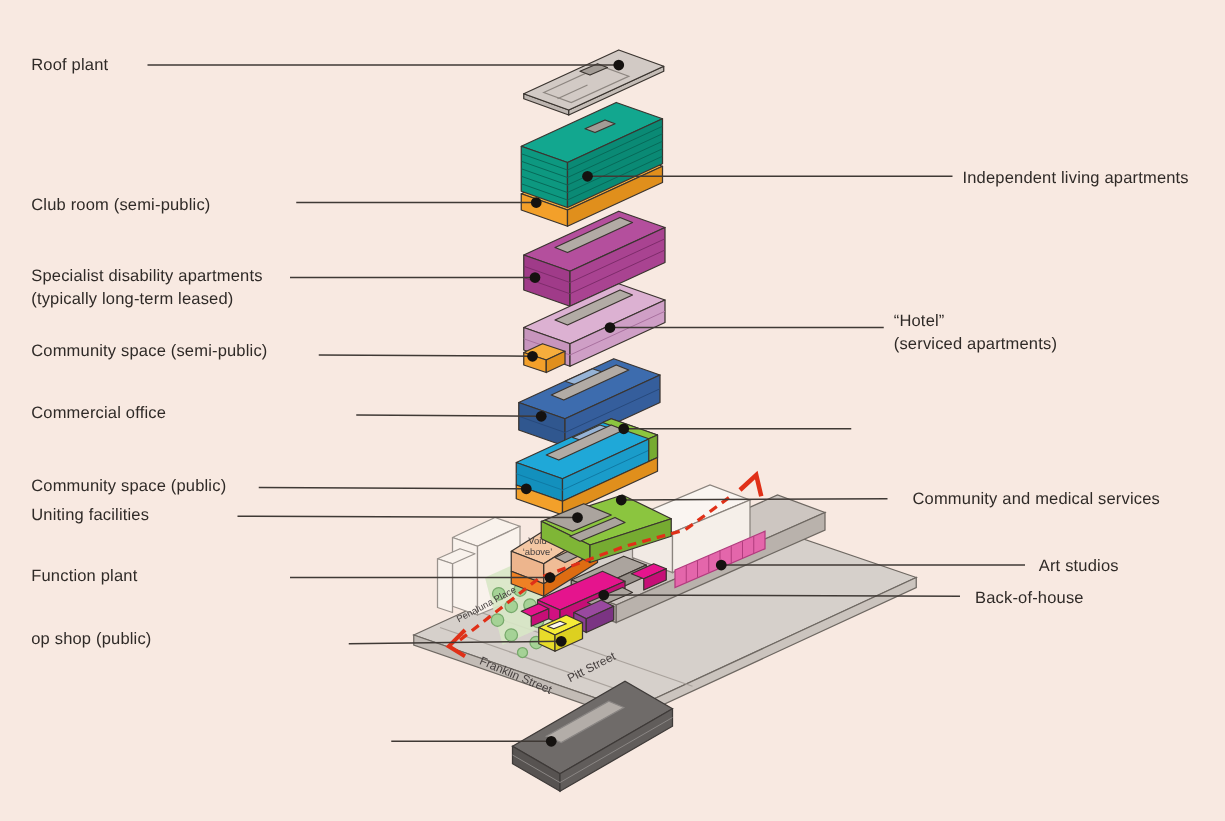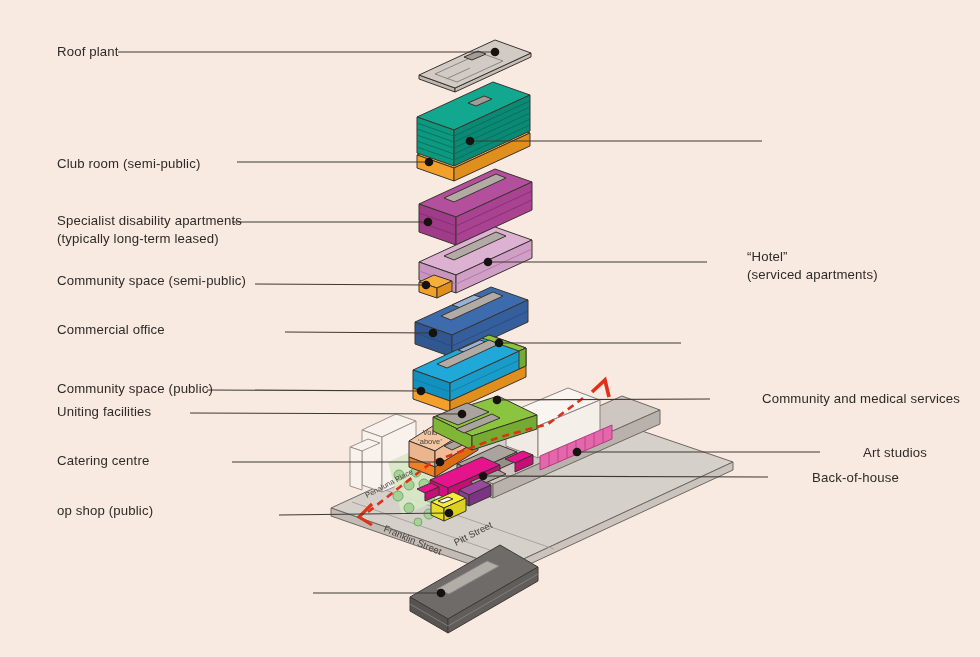--- a/index.html
+++ b/index.html
@@ -1,19 +1,19 @@
 <!DOCTYPE html>
 <html><head>
 <meta charset="utf-8">
 <style>
   html,body{margin:0;padding:0;}
   body{font-family:"Liberation Sans", sans-serif;}
   .stage{position:relative;width:980px;height:657px;background:#f8e9e1;overflow:hidden;}
   .stage svg{position:absolute;left:0;top:0;}
-  .lbl{position:absolute;font-size:13.2px;line-height:18px;font-weight:500;color:#2f2a27;letter-spacing:.15px;white-space:nowrap;margin-left:32px;}
+  .lbl{position:absolute;font-size:13.2px;line-height:18px;font-weight:500;color:#2f2a27;letter-spacing:.15px;white-space:nowrap;}
   .svgtext{font-family:"Liberation Sans", sans-serif;fill:#474140;}
   .leader{stroke:#3f3935;stroke-width:1.2;}
   .dot{fill:#151210;}
   .blk{stroke:#3a342f;stroke-width:1;stroke-linejoin:round;}
 </style>
 </head>
 <body>
 
 <div class="stage">
 
@@ -283,26 +283,29 @@
   <div class="lbl" style="left:25px;top:321px">
       <div>Commercial office</div>
     </div>
   <div class="lbl" style="left:25px;top:380px">
       <div>Community space (public)</div>
     </div>
   <div class="lbl" style="left:25px;top:403px">
       <div>Uniting facilities</div>
     </div>
   <div class="lbl" style="left:25px;top:452px">
-      <div>Catering centre</div>
+      <div>Function plant</div>
     </div>
   <div class="lbl" style="left:25px;top:502px">
     <div>op shop (public)</div>
   </div>
 
+  <div class="lbl" style="left:770px;top:133px">
+      <div>Independent living apartments</div>
+    </div>
   <div class="lbl" style="left:715px;top:248px">
     <div>“Hotel”</div>
     <div>(serviced apartments)</div>
   </div>
   <div class="lbl" style="left:730px;top:390px">
       <div>Community and medical services</div>
     </div>
   <div class="lbl" style="left:831px;top:444px">
       <div>Art studios</div>
     </div>

